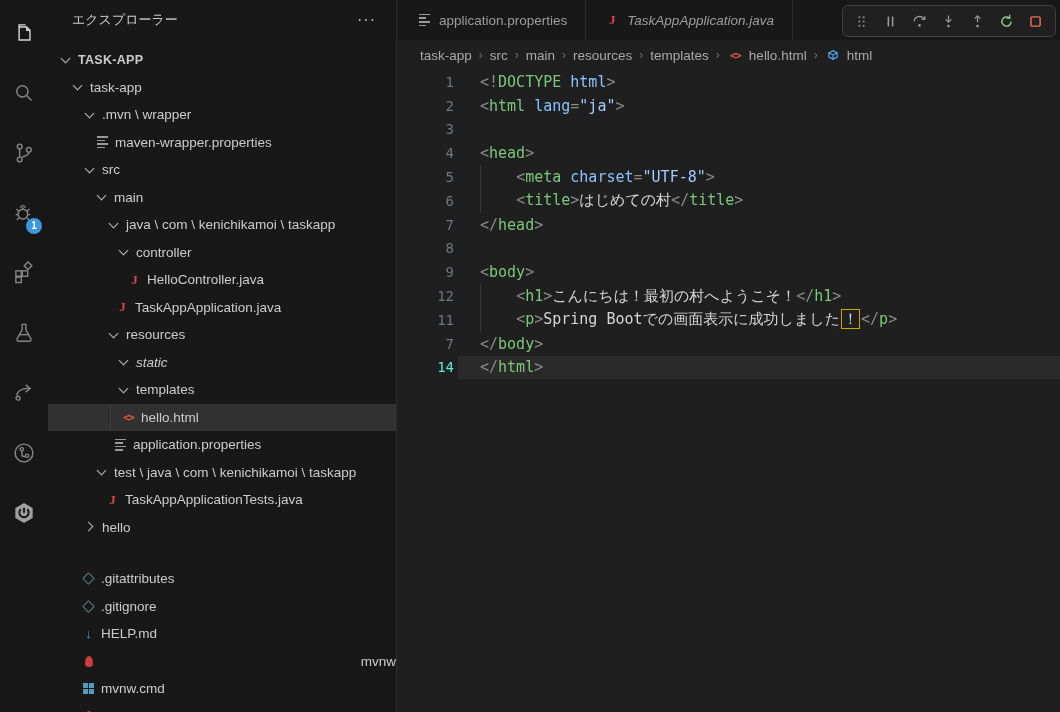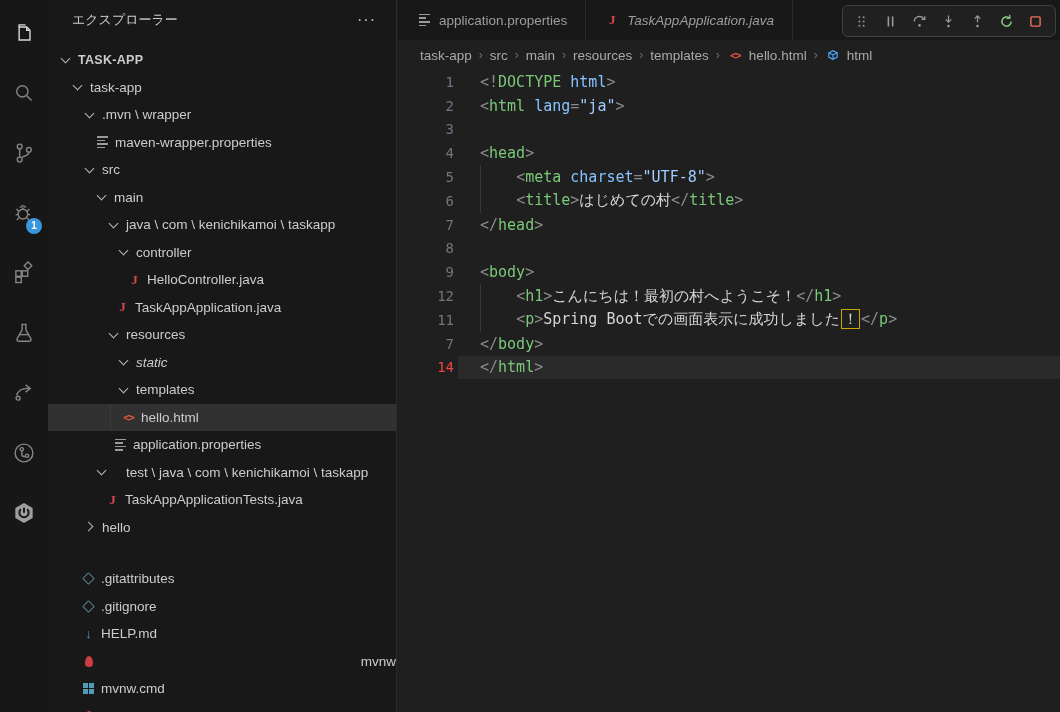--- a/index.html
+++ b/index.html
@@ -56,21 +56,21 @@
   .tab.italic .tab-label { font-style:italic; }
 
   .breadcrumb { position:absolute; left:0; top:40px; right:0; height:30px; display:flex; align-items:center; padding-left:22px; gap:7px; color:#a9a9a9; font-size:13.5px; background:#1f1f1f; }
   .bc-item { display:flex; align-items:center; gap:5px; cursor:pointer; }
   .bc-sep { color:#6f6f6f; font-size:12px; }
 
   .code { position:absolute; left:0; top:70px; right:0; bottom:0; font-family:"DejaVu Sans Mono", monospace; font-size:15px; }
   .line { position:relative; height:23.8px; display:flex; align-items:center; }
   .line .cur { position:absolute; left:60px; right:0; top:0; bottom:0; background:#2a2a2a; }
   .ln { width:56px; padding-right:26px; text-align:right; color:#6e7681; font-size:14px; flex:0 0 82px; position:relative; }
-  .line.active .ln { color:#ef4444; }
+  .line.active .ln { color:#5eead4; }
   .ct { white-space:pre; position:relative; }
   .line .iguide { position:absolute; left:82px; top:0; bottom:0; width:1px; background:#383838; }
   .c-p { color:var(--punct); }
   .c-t { color:var(--tag); }
   .c-a { color:var(--attr); }
   .c-s { color:var(--string); }
   .c-x { color:var(--text); }
   .c-w { }
   .uhl { border:1px solid var(--ubox); padding:0 1px; margin:0 1px; }
 
@@ -233,21 +233,21 @@
         <span class="fic">
           <span class="g-props">
             <i></i>
             <i></i>
             <i></i>
             <i></i>
           </span>
         </span>
         <span class="tlabel">application.properties</span>
       </div>
-      <div class="trow" style="padding-left: 46px; gap: 12px;">
+      <div class="trow" style="padding-left: 46px;">
         <span class="chev down"></span>
         <span class="tlabel">test \ java \ com \ kenichikamoi \ taskapp</span>
       </div>
       <div class="trow" style="padding-left: 56px;">
         <span class="fic">
           <span class="g-java">J</span>
         </span>
         <span class="tlabel">TaskAppApplicationTests.java</span>
       </div>
       <div class="trow" style="padding-left: 34px;">

